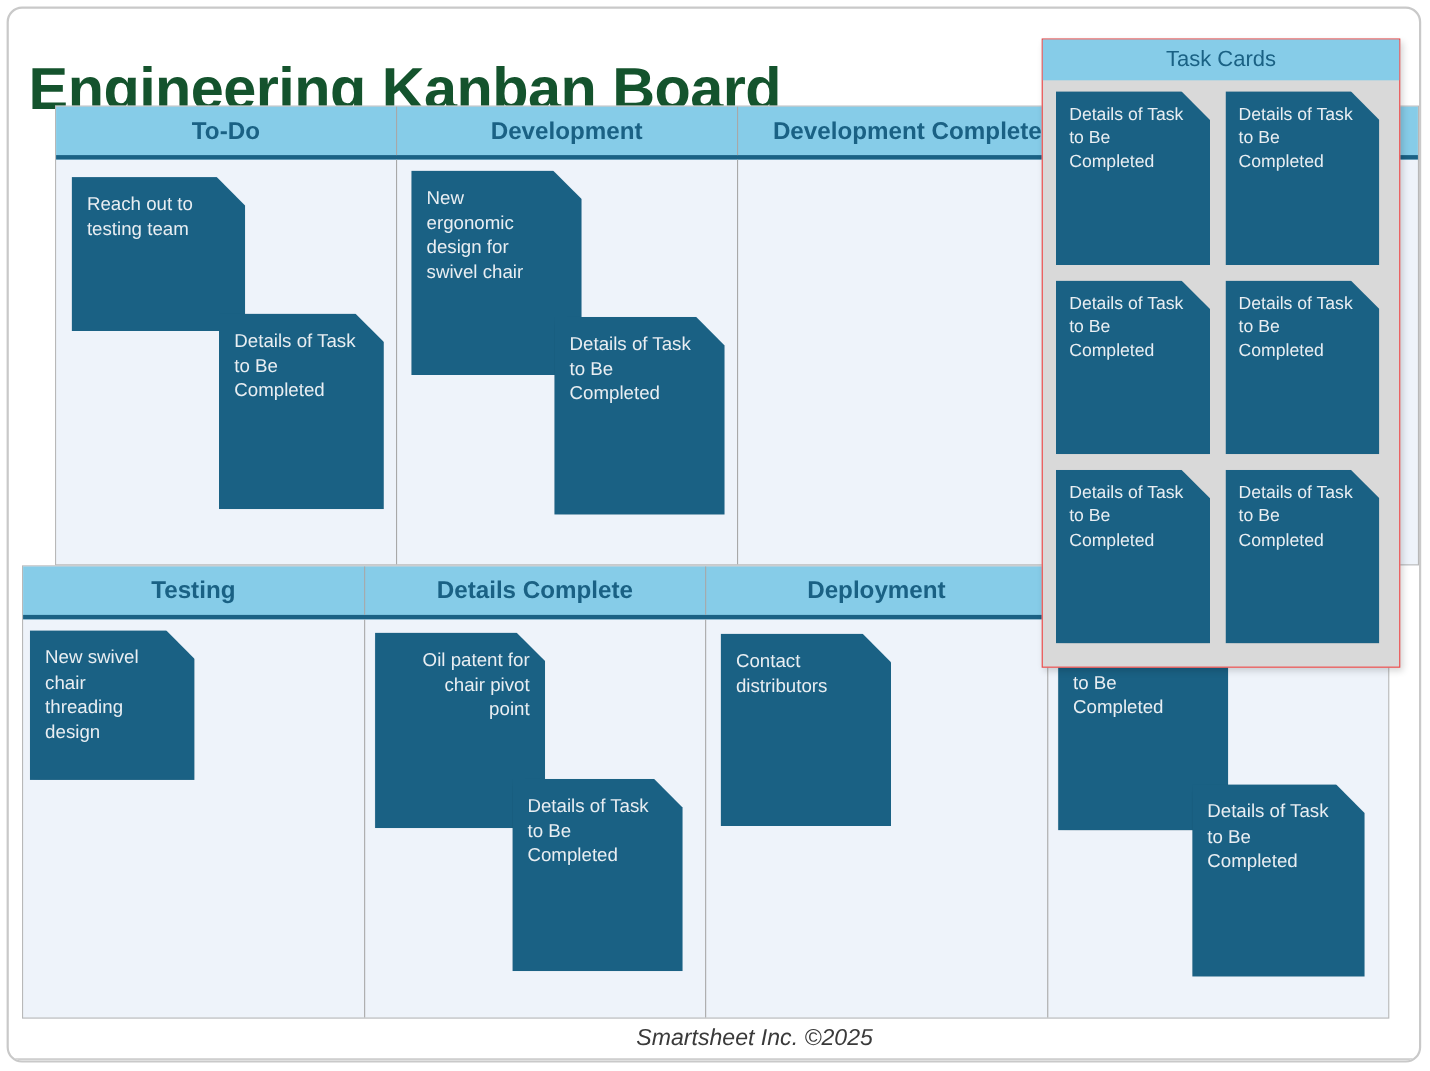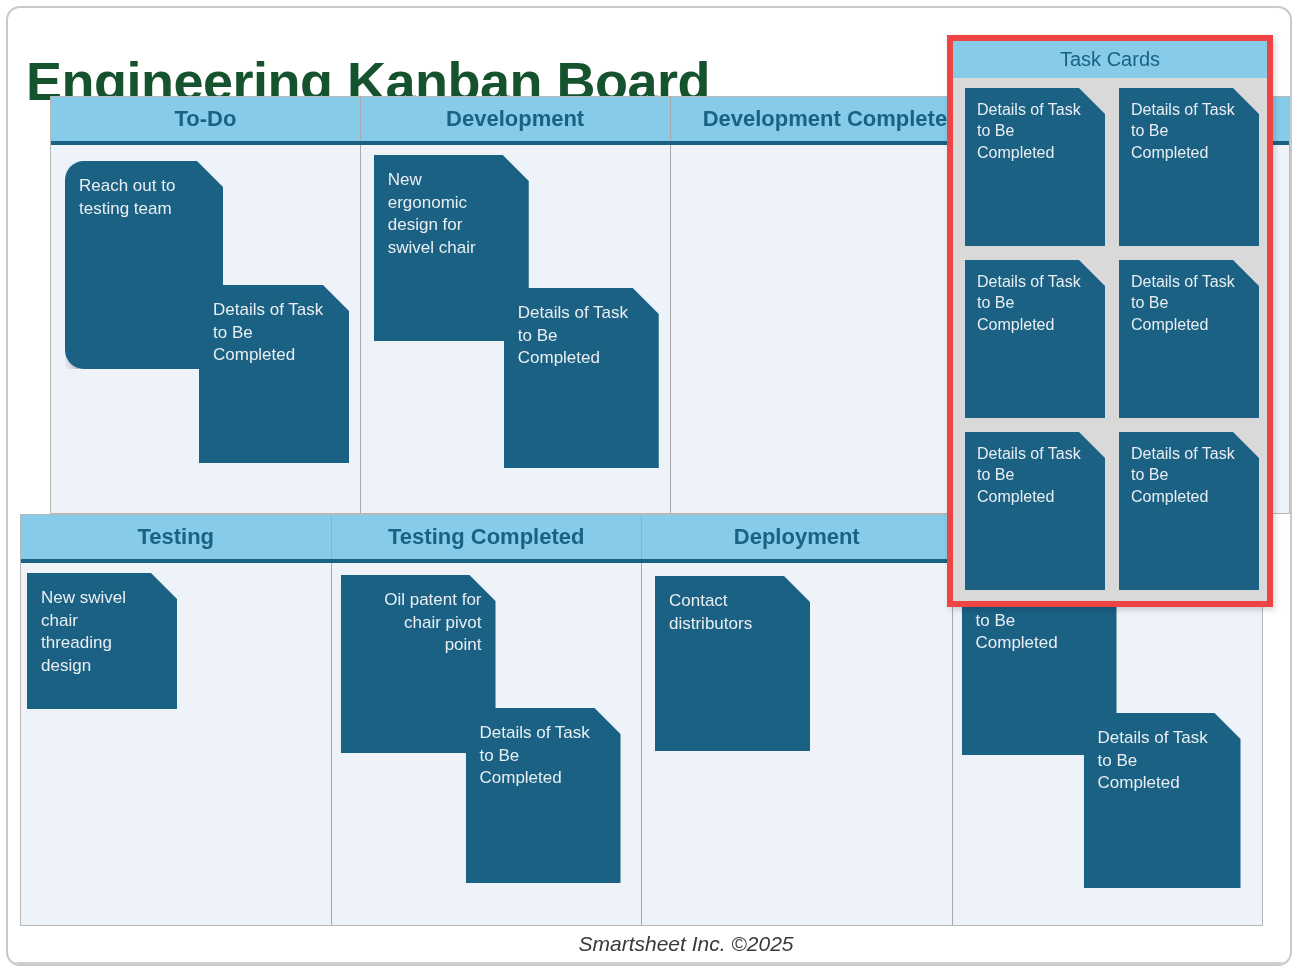--- a/index.html
+++ b/index.html
@@ -105,21 +105,21 @@
   .card.sm { font-size: 16px; padding: 11px 12px 8px 12px; }
 
   
   #task-panel {
     position: absolute;
     left: 939px;
     top: 27px;
     width: 326px;
     height: 572px;
     background: #d9d9d9;
-    border: 6px solid #ef4444;
+    border: 1px solid #ef4444;
     box-sizing: border-box;
     box-shadow: 2px 3px 6px rgba(0,0,0,0.16);
     z-index: 40;
   }
   #task-panel-header {
     height: 37px;
     line-height: 37px;
     background: #86cce8;
     color: #1a6184;
     font-size: 20px;
@@ -172,21 +172,21 @@
 
     <div class="kb-headrow">
       <div class="kb-head">To-Do</div>
       <div class="kb-head">Development</div>
       <div class="kb-head">Development Complete</div>
       <div class="kb-head"></div>
     </div>
 
     <div class="kb-bodyrow">
       <div class="kb-cell">
-        <div class="card" style="left:14px; top:16px; width:158px; height:208px;border-radius:19px;">Reach out to
+        <div class="card" style="left:14px; top:16px; width:158px; height:140px;">Reach out to
 testing team</div>
         <div class="card" style="left:148px; top:140px; width:150px; height:178px;">Details of Task
 to Be
 Completed</div>
       </div>
 
       <div class="kb-cell">
         <div class="card" style="left:13px; top:10px; width:155px; height:186px;">New
 ergonomic
 design for
@@ -199,21 +199,21 @@
       <div class="kb-cell"></div>
 
       <div class="kb-cell"></div>
     </div>
   </div>
 
   <div class="kb-table" id="row2-table" style="left:12px; top:506px; width:1243px; height:412px;">
 
     <div class="kb-headrow">
       <div class="kb-head">Testing</div>
-      <div class="kb-head">Testing Completed</div>
+      <div class="kb-head">Details Complete</div>
       <div class="kb-head">Deployment</div>
       <div class="kb-head"></div>
     </div>
 
     <div class="kb-bodyrow">
       <div class="kb-cell">
         <div class="card" style="left:6px; top:10px; width:150px; height:136px;">New swivel
 chair
 threading
 design</div>

